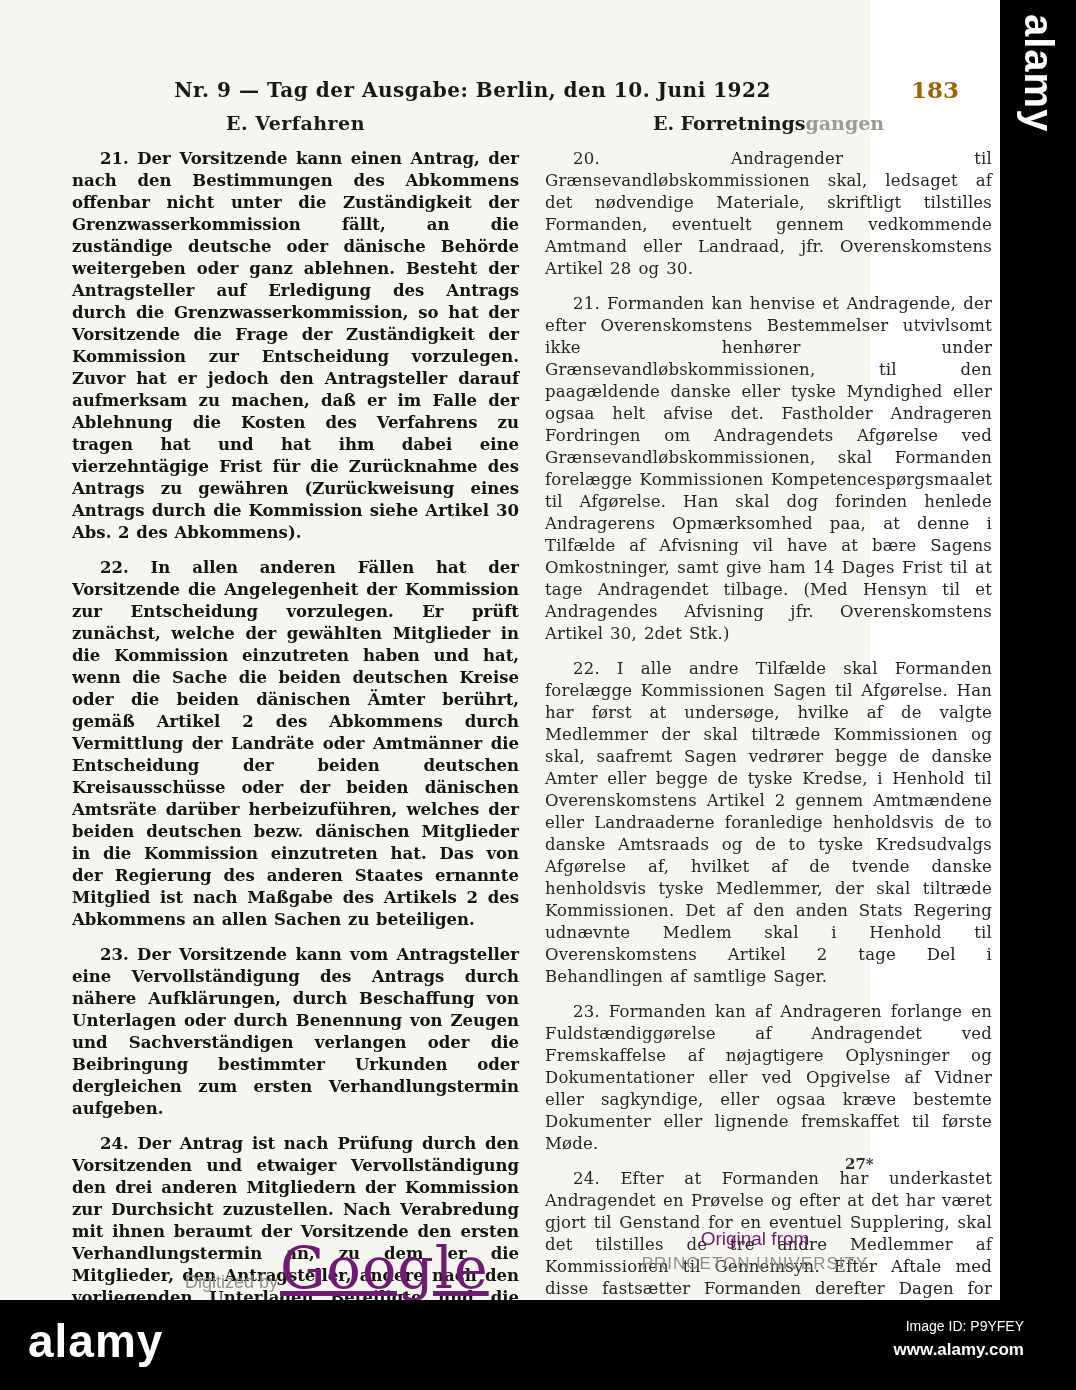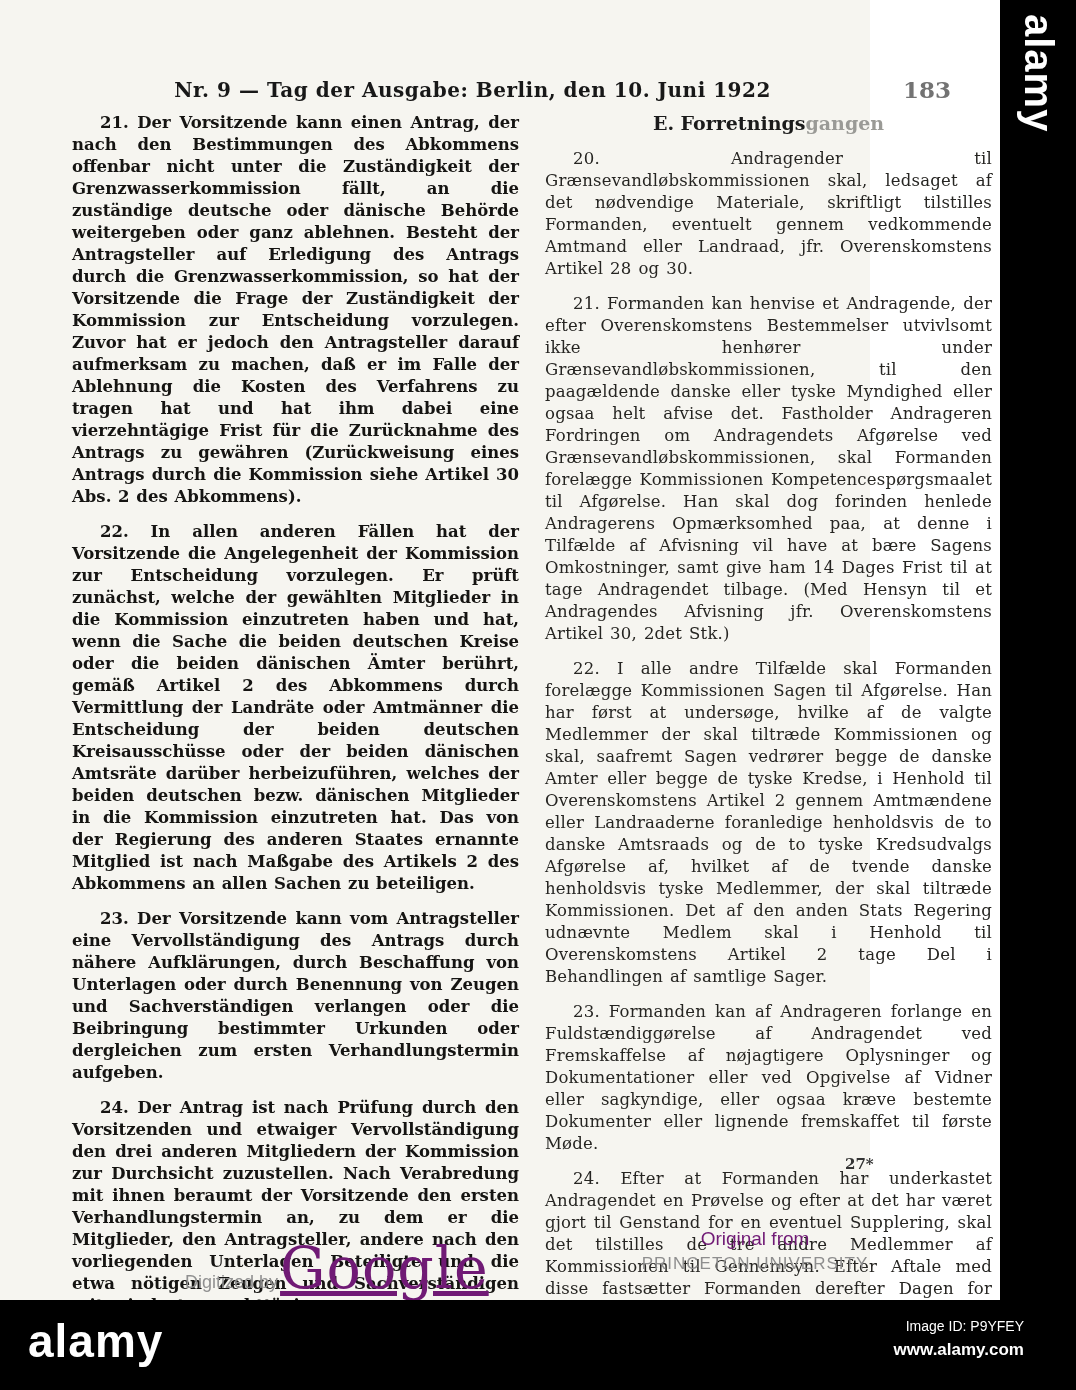--- a/index.html
+++ b/index.html
@@ -36,26 +36,26 @@
     left: 0; right: 80px;
     text-align: center;
     font-family: "DejaVu Serif", serif;
     font-weight: 700;
     font-size: 20px;
     letter-spacing: 0.5px;
     color: #181818;
   }
   .page-number {
     position: absolute;
-    right: 14px;
+    right: 6px;
     top: -2px;
     font-family: "DejaVu Serif", serif;
     font-weight: 700;
     font-size: 23px;
-    color: #737373;
+    color: #a16207;
   }
 
   .col {
     position: absolute;
     top: 112px;
     width: 447px;
   }
   .col-left  { left: 72px; }
   .col-right { left: 545px; }
 
@@ -193,20 +193,21 @@
 <div class="stage">
 
   <div class="scan">
 
     <div class="masthead-row">
       <div class="masthead">Nr. 9  —  Tag der Ausgabe:  Berlin, den 10. Juni 1922</div>
       <div class="page-number">183</div>
     </div>
 
     <div class="col col-left">
+      <div class="col-heading">E. Verfahren</div>
       <p>21. Der Vorsitzende kann einen Antrag, der nach den Bestimmungen des Abkommens offenbar nicht unter die Zuständigkeit der Grenzwasserkommission fällt, an die zuständige deutsche oder dänische Behörde weitergeben oder ganz ablehnen. Besteht der Antragsteller auf Erledigung des Antrags durch die Grenzwasserkommission, so hat der Vorsitzende die Frage der Zuständigkeit der Kommission zur Entscheidung vorzulegen. Zuvor hat er jedoch den Antragsteller darauf aufmerksam zu machen, daß er im Falle der Ablehnung die Kosten des Verfahrens zu tragen hat und hat ihm dabei eine vierzehntägige Frist für die Zurücknahme des Antrags zu gewähren (Zurückweisung eines Antrags durch die Kommission siehe Artikel 30 Abs. 2 des Abkommens).</p>
       <p>22. In allen anderen Fällen hat der Vorsitzende die Angelegenheit der Kommission zur Entscheidung vorzulegen. Er prüft zunächst, welche der gewählten Mitglieder in die Kommission einzutreten haben und hat, wenn die Sache die beiden deutschen Kreise oder die beiden dänischen Ämter berührt, gemäß Artikel 2 des Abkommens durch Vermittlung der Landräte oder Amtmänner die Entscheidung der beiden deutschen Kreisausschüsse oder der beiden dänischen Amtsräte darüber herbeizuführen, welches der beiden deutschen bezw. dänischen Mitglieder in die Kommission einzutreten hat. Das von der Regierung des anderen Staates ernannte Mitglied ist nach Maßgabe des Artikels 2 des Abkommens an allen Sachen zu beteiligen.</p>
       <p>23. Der Vorsitzende kann vom Antragsteller eine Vervollständigung des Antrags durch nähere Aufklärungen, durch Beschaffung von Unterlagen oder durch Benennung von Zeugen und Sachverständigen verlangen oder die Beibringung bestimmter Urkunden oder dergleichen zum ersten Verhandlungstermin aufgeben.</p>
       <p>24. Der Antrag ist nach Prüfung durch den Vorsitzenden und etwaiger Vervollständigung den drei anderen Mitgliedern der Kommission zur Durchsicht zuzustellen. Nach Verabredung mit ihnen beraumt der Vorsitzende den ersten Verhandlungstermin an, zu dem er die Mitglieder, den Antragsteller, andere nach den vorliegenden Unterlagen Beteiligte und die etwa nötigen Zeugen und Sachverständigen mit mindestens achttägiger</p>
     </div>
 
     <div class="col col-right">
       <div class="col-heading"><span>E. Forretnings</span><span class="heading-faded">gangen</span></div>
       <p>20. Andragender til Grænsevandløbskommissionen skal, ledsaget af det nødvendige Materiale, skriftligt tilstilles Formanden, eventuelt gennem vedkommende Amtmand eller Landraad, jfr. Overenskomstens Artikel 28 og 30.</p>
       <p>21. Formanden kan henvise et Andragende, der efter Overenskomstens Bestemmelser utvivlsomt ikke henhører under Grænsevandløbskommissionen, til den paagældende danske eller tyske Myndighed eller ogsaa helt afvise det. Fastholder Andrageren Fordringen om Andragendets Afgørelse ved Grænsevandløbskommissionen, skal Formanden forelægge Kommissionen Kompetencespørgsmaalet til Afgørelse. Han skal dog forinden henlede Andragerens Opmærksomhed paa, at denne i Tilfælde af Afvisning vil have at bære Sagens Omkostninger, samt give ham 14 Dages Frist til at tage Andragendet tilbage. (Med Hensyn til et Andragendes Afvisning jfr. Overenskomstens Artikel 30, 2det Stk.)</p>

